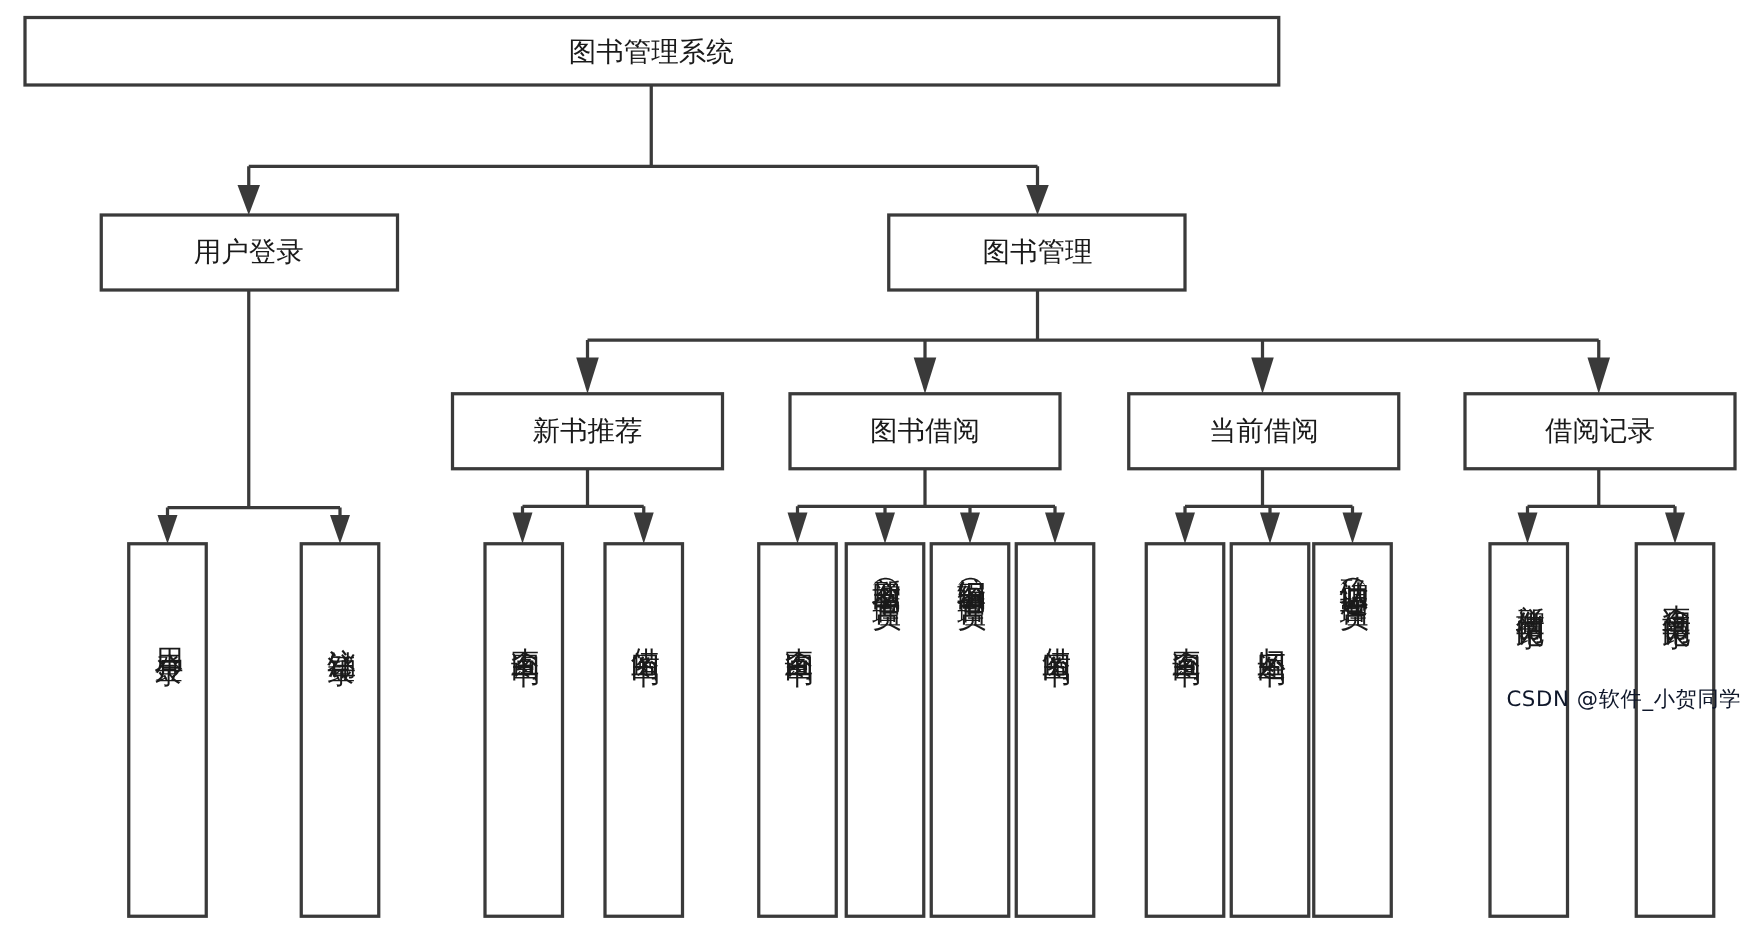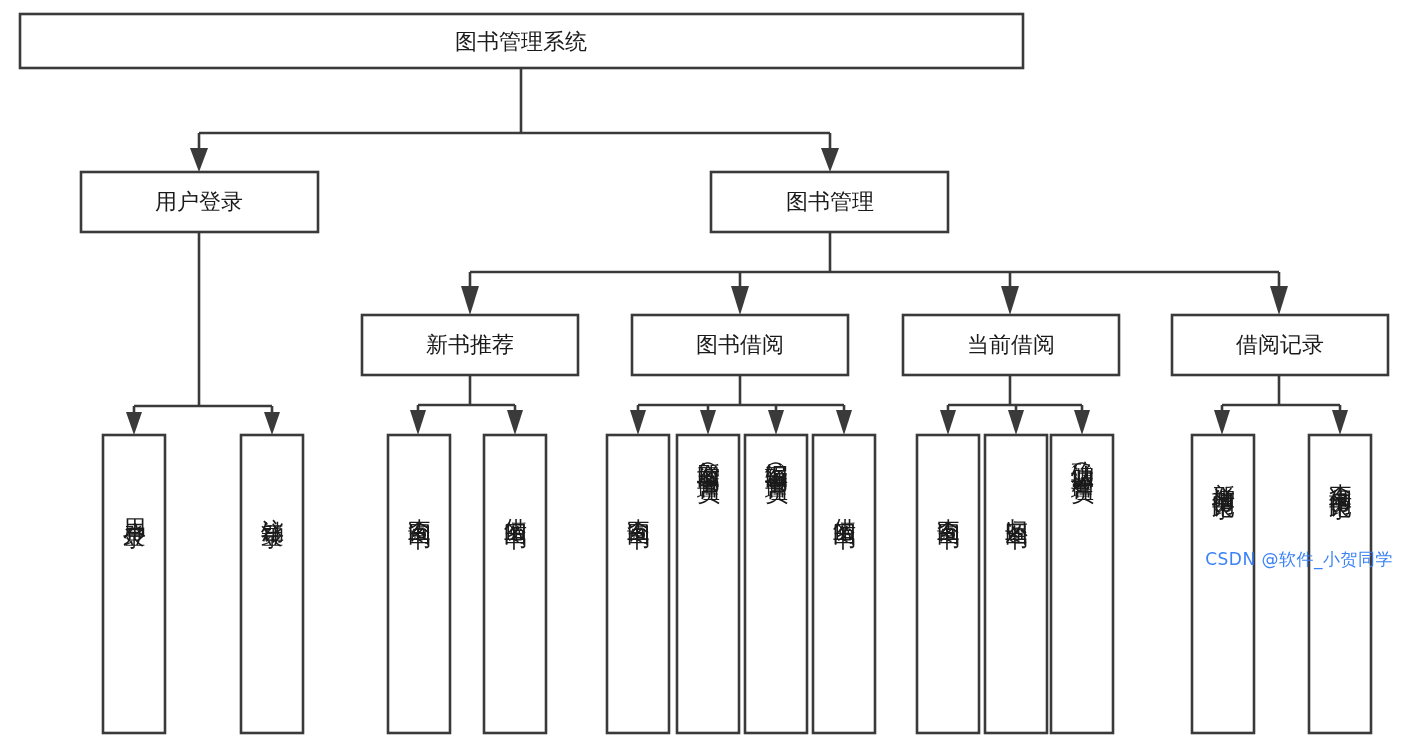--- a/index.html
+++ b/index.html
@@ -65,21 +65,21 @@
     color: #1a1a1a;
     white-space: nowrap;
     text-align: left;
   }
   #watermark {
     position: absolute;
     right: 12px;
     bottom: 6px;
     font-family: "DejaVu Sans", "Liberation Sans", sans-serif;
     font-size: 17px;
-    color: #3b82f6;
+    color: #0f172a;
     letter-spacing: 0.5px;
     white-space: nowrap;
   }
 </style>
 </head>
 <body>
 
 <div id="diagram-root">
 
   <svg class="diagram-canvas" viewBox="0 0 1405 747">

